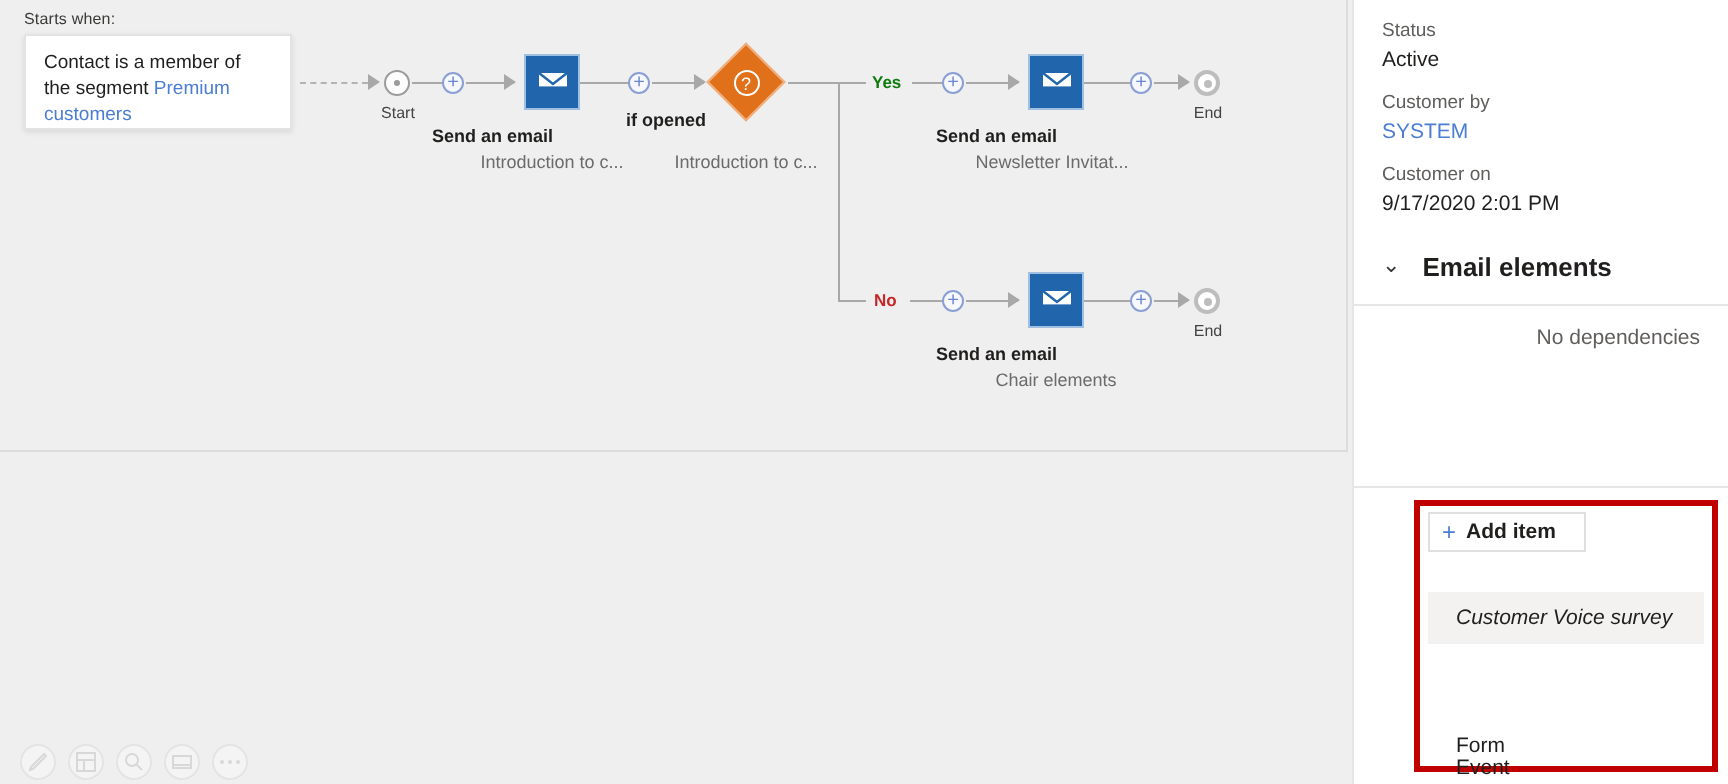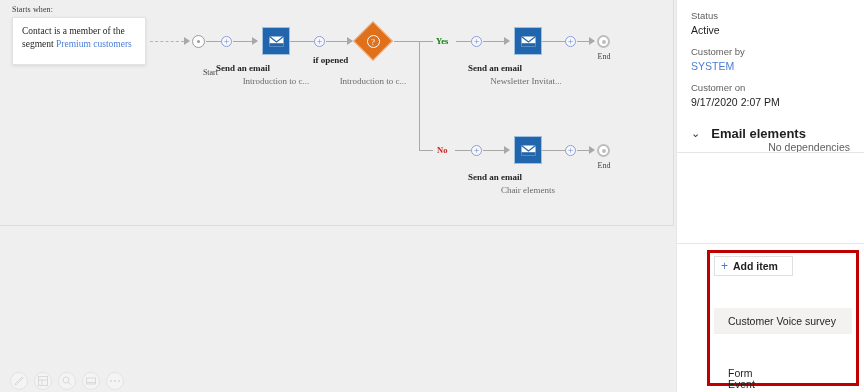--- a/index.html
+++ b/index.html
@@ -8,21 +8,20 @@
     font-family: "Liberation Sans", sans-serif;
     background: #ffffff;
     overflow: hidden;
   }
   #app { position: relative; width: 864px; height: 392px; }
 
   
   #canvas-region {
     position: absolute; left: 0; top: 0; width: 676px; height: 392px;
     background: #efefef;
-    font-family: Liberation Serif, serif;
   }
   #canvas-surface {
     position: absolute; left: -2px; top: -2px; width: 676px; height: 228px;
     background: #efefef;
     border: 1px solid #dcdcdc;
   }
 
   .starts-when-label {
     position: absolute; left: 12px; top: 5px;
     font-size: 8px; color: #3b3a39; letter-spacing: .1px;
@@ -151,21 +150,21 @@
   }
 
   .section-header {
     display: flex; align-items: center; gap: 11px;
     font-size: 13px; color: #201f1e; font-weight: bold;
   }
   .chev {
     font-size: 11px; color: #333; font-weight: normal; line-height: 1;
   }
   .no-deps {
-    font-size: 10.5px; color: #605e5c; text-align: right; 
+    font-size: 10.5px; color: #605e5c; text-align: right; margin-top: 22px;
   }
 
   #highlight-box {
     position: absolute; left: 707px; top: 250px; width: 152px; height: 136px;
     border: 3px solid #c00000;
   }
 
   .add-item-btn {
     position: absolute; left: 714px; top: 256px; width: 79px; height: 20px;
     background: #ffffff; border: 1px solid #dfdfdf;
@@ -193,21 +192,21 @@
     <div class="starts-when-label">Starts when:</div>
 
     <div class="trigger-card">
       <div class="trigger-text"><span>Contact is a member of the segment </span><span class="lnk">Premium customers</span></div>
     </div>
 
     <div class="dashline" style="left:150px; top:41px; width:34px;"></div>
     <div class="arrowhead" style="left:184px; top:37px;"></div>
 
     <div class="start-node" style="left:192px; top:35px;"></div>
-    <div class="node-caption" style="left:180px; top:68px; width:38px;text-align:right;">Start</div>
+    <div class="node-caption" style="left:180px; top:52px; width:38px;">Start</div>
 
     <div class="line hline" style="left:206px; top:41px; width:16px;"></div>
     <div class="plus-node" style="left:221px; top:36px;"></div>
 
     <div class="line hline" style="left:233px; top:41px; width:24px;"></div>
     <div class="arrowhead" style="left:252px; top:37px;"></div>
 
     <div class="email-node" style="left:262px; top:27px;">
       <svg width="15" height="11" viewBox="0 0 15 11">
         <rect x="0.5" y="0.5" width="14" height="10" fill="#ffffff"></rect>
@@ -323,21 +322,21 @@
       <div class="field-value">Active</div>
     </div>
 
     <div>
       <div class="field-label">Customer by</div>
       <div class="field-value link">SYSTEM</div>
     </div>
 
     <div>
       <div class="field-label">Customer on</div>
-      <div class="field-value">9/17/2020 2:07 PM</div>
+      <div class="field-value">9/17/2020 2:01 PM</div>
     </div>
 
     <div class="panel-divider" style="top:152px;"></div>
 
     <div class="section-header" style="margin-top:18px;">
       <span class="chev">⌄</span>
       <span>Email elements</span>
     </div>
 
     <div class="no-deps">No dependencies</div>
@@ -345,21 +344,21 @@
     <div class="panel-divider" style="top:243px;"></div>
   </div>
 
   <div id="highlight-box"></div>
 
   <div class="add-item-btn">
     <span class="add-plus">+</span>
     <span>Add item</span>
   </div>
 
-  <div class="menu-item hl" style="top:308px;">
+  <div class="menu-item hl" style="top:296px;font-style:italic;">
     <span>Customer Voice survey</span>
   </div>
   <div class="menu-item" style="top:334px;margin-top:37px;">
     <span>Event</span>
   </div>
   <div class="menu-item" style="top:360px; border-bottom:none;">
     <span>Form</span>
   </div>
 
 </div>

